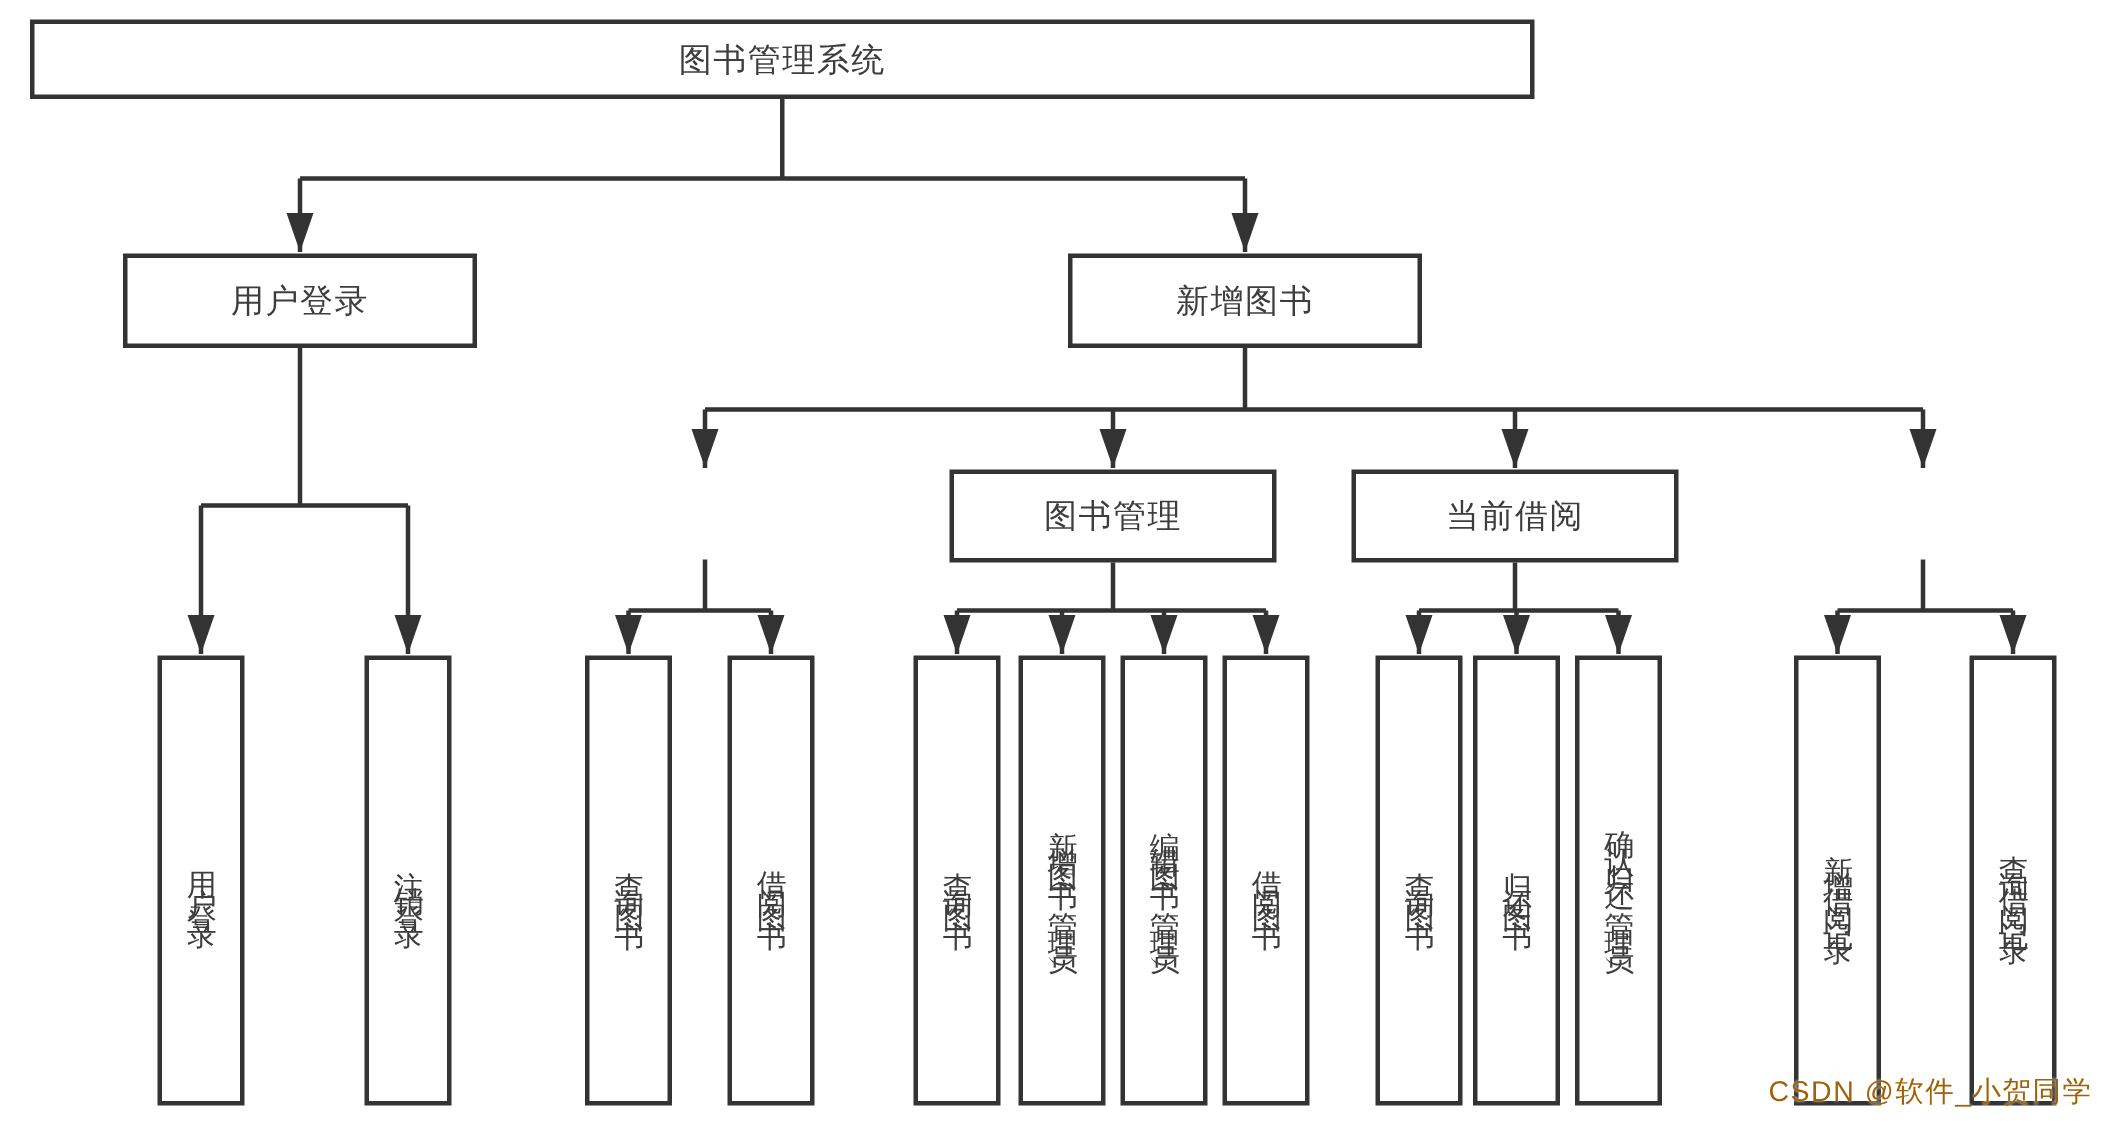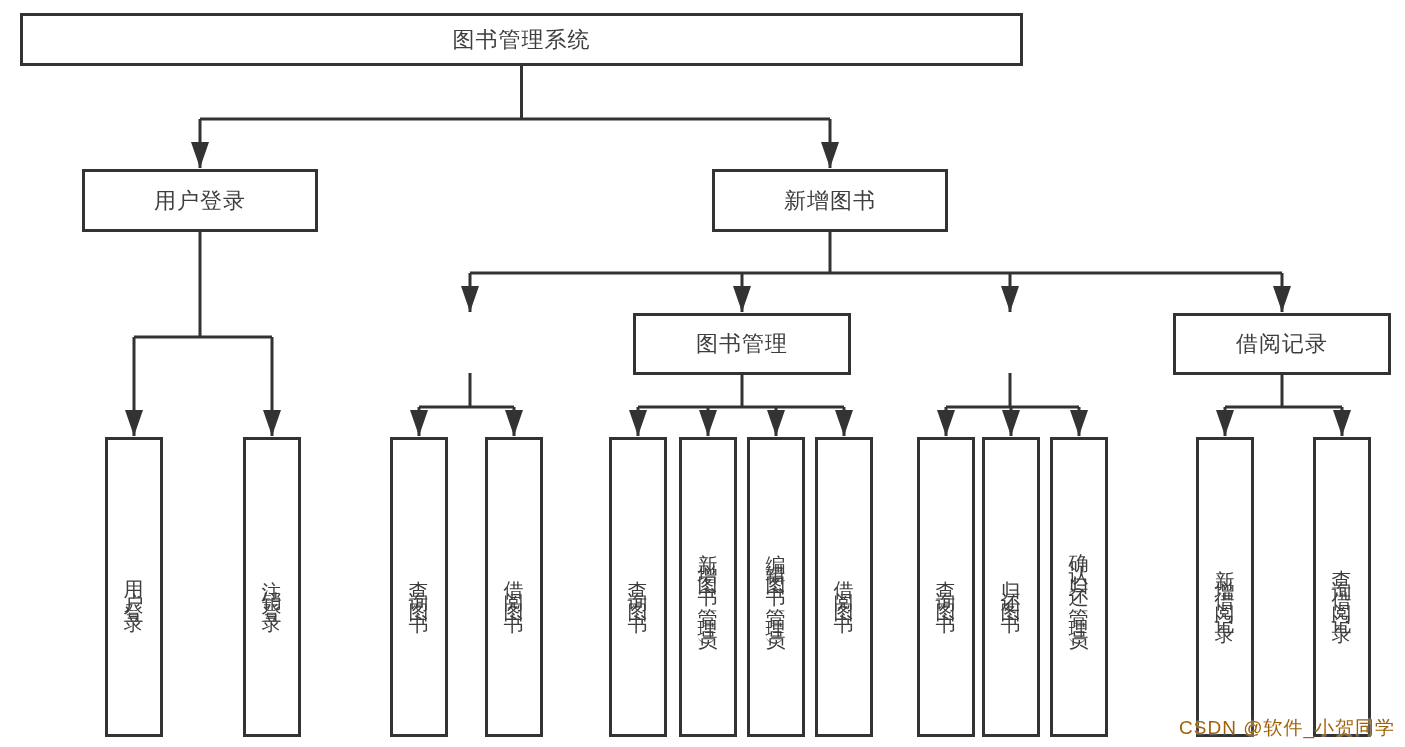--- a/index.html
+++ b/index.html
@@ -95,22 +95,22 @@
   <div class="node" style="left:82px;top:169px;width:236px;height:63px">
     <span>用户登录</span>
   </div>
   <div class="node" style="left:712px;top:169px;width:236px;height:63px">
     <span>新增图书</span>
   </div>
 
   <div class="node" style="left:633px;top:313px;width:218px;height:62px">
     <span>图书管理</span>
   </div>
-  <div class="node" style="left:1173px;top:313px;width:218px;height:62px">
-    <span>借阅记录</span>
+  <div class="node" style="left:901px;top:313px;width:218px;height:62px">
+    <span>当前借阅</span>
   </div>
 
   <div class="leaf" style="left:105px;top:437px;width:58px;height:300px">
     <span class="vtext">用户登录</span>
   </div>
   <div class="leaf" style="left:243px;top:437px;width:58px;height:300px">
     <span class="vtext">注销登录</span>
   </div>
 
   <div class="leaf" style="left:390px;top:437px;width:58px;height:300px">

